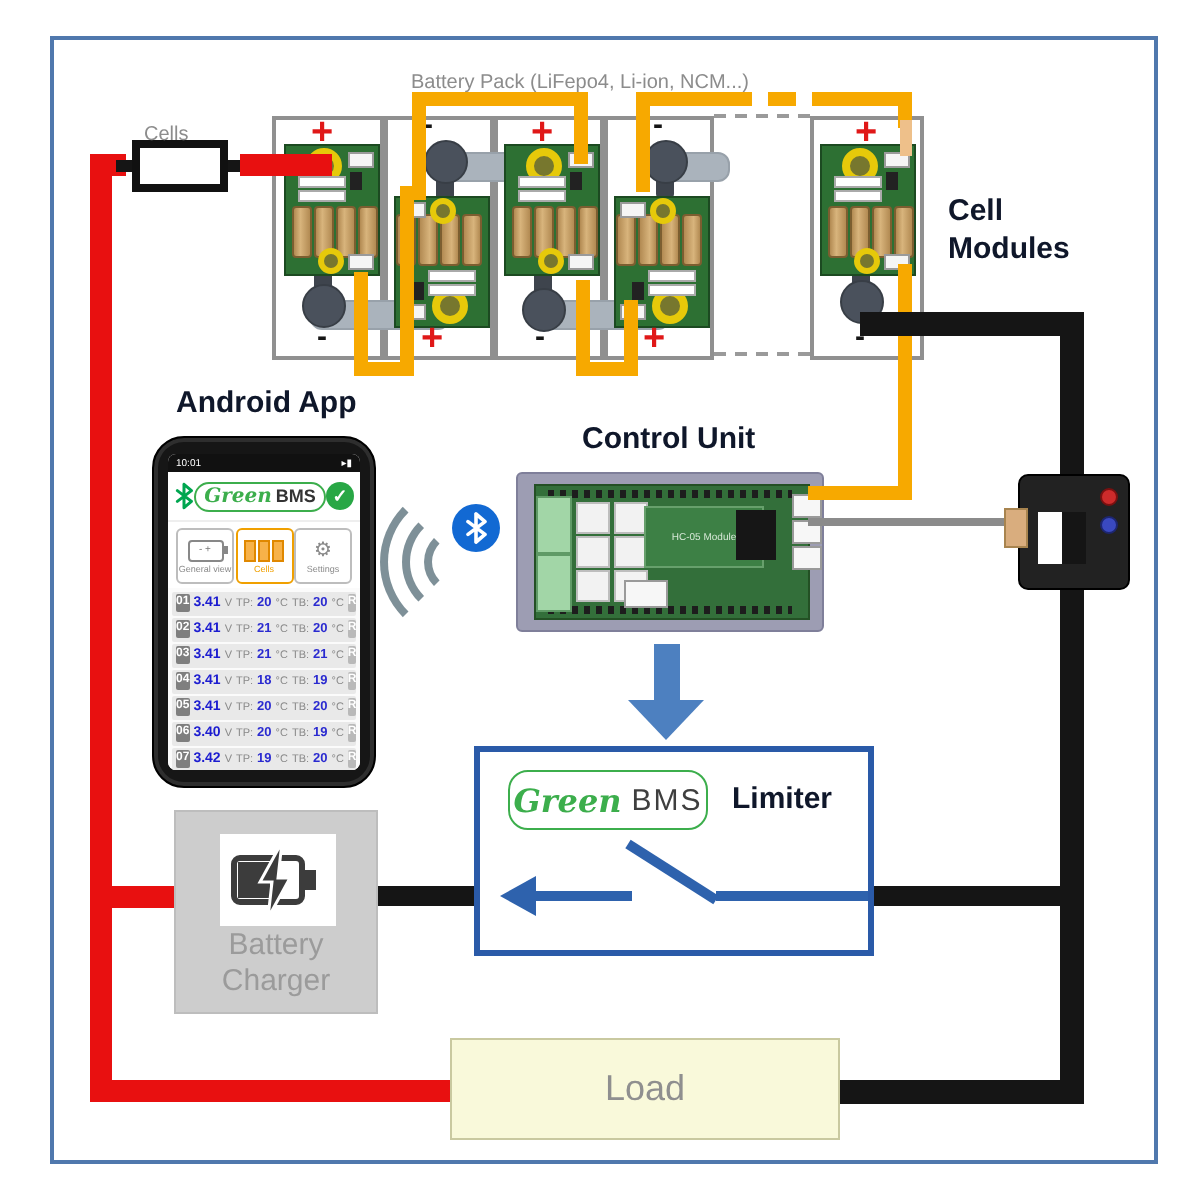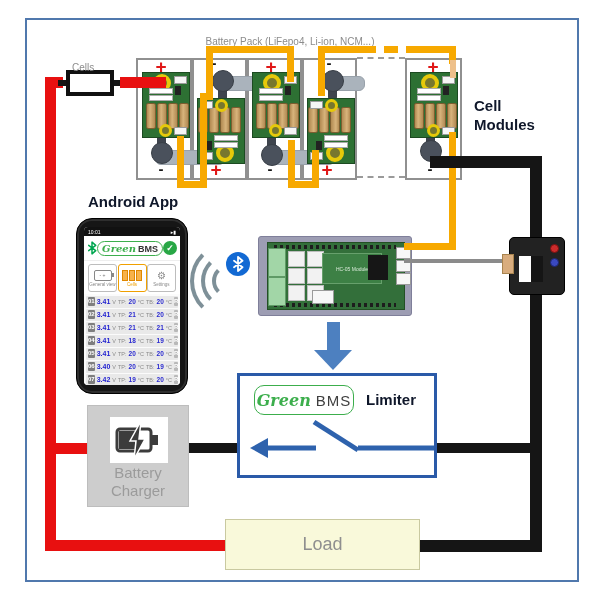--- a/index.html
+++ b/index.html
@@ -196,20 +196,21 @@
     <div class="a minusmark" style="left:264px;top:164px;">-</div>
     <div class="a minusmark" style="left:323px;top:58px;">-</div>
     <div class="a minusmark" style="left:424px;top:164px;">-</div>
   </div>
 
   <div class="a lblblue" style="left:474px;top:96px;line-height:19px;">
     <div>Cell</div>
     <div>Modules</div>
   </div>
 
+  <div class="a lblblue" style="left:291px;top:211px;">Control Unit</div>
   <div class="a cu-plate" style="left:258px;top:236px;width:152px;height:78px;">
     <div class="cu-pcb">
       <div class="pins" style="left:6px;top:2px;width:122px;"></div>
       <div class="pins" style="left:6px;top:60px;width:122px;"></div>
       <div class="term" style="top:5px;height:27px;"></div>
       <div class="term" style="top:34px;height:27px;"></div>
       <div class="relay" style="left:20px;top:8px;"></div>
       <div class="relay" style="left:39px;top:8px;"></div>
       <div class="relay" style="left:20px;top:25px;"></div>
       <div class="relay" style="left:39px;top:25px;"></div>

